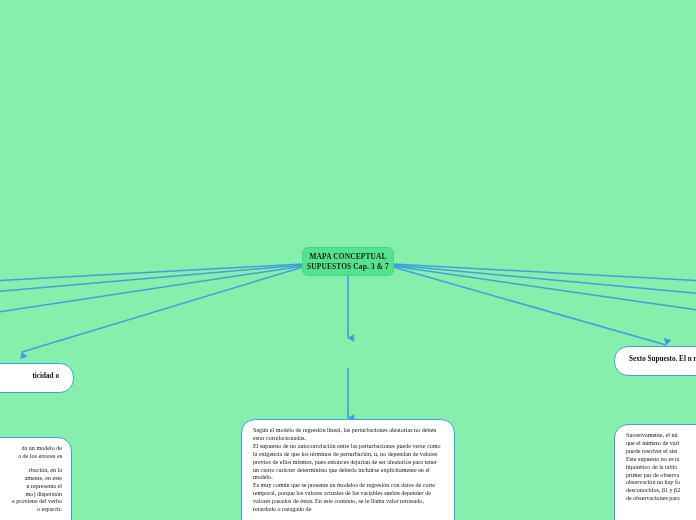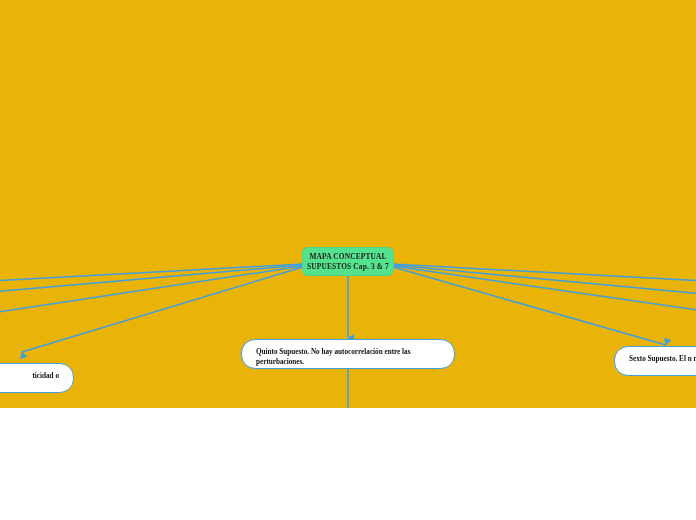--- a/index.html
+++ b/index.html
@@ -3,23 +3,23 @@
 <meta charset="utf-8">
 <style>
   html, body {
     margin: 0;
     padding: 0;
     background: #ffffff;
   }
   #canvas {
     position: relative;
     width: 696px;
-    height: 408px;
+    height: 520px;
     overflow: hidden;
-    background: #eab308;
+    background: #86efac;
     font-family: "Liberation Serif", serif;
   }
   #edges {
     position: absolute;
     left: 0;
     top: 0;
     width: 696px;
     height: 520px;
     pointer-events: none;
   }
@@ -106,23 +106,20 @@
 
   <div class="node node-root" style="left:302px; top:247px; width:92px; height:29px;">
     <div class="root-line">MAPA CONCEPTUAL</div>
     <div class="root-line">SUPUESTOS Cap. 3 &amp; 7</div>
   </div>
 
   <div class="node" style="left:-74px; top:363px; width:148px; height:30px;">
     <div class="node-title" style="text-align:right; padding-right:14px;">ticidad o</div>
   </div>
 
-  <div class="node" style="left:241px; top:339px; width:214px; height:30px;">
-    <div class="node-title">Quinto Supuesto. No hay autocorrelación entre las perturbaciones.</div>
-  </div>
 
   <div class="node" style="left:614px; top:346px; width:158px; height:30px;">
     <div class="node-title">Sexto Supuesto. El n mayor que el númer</div>
   </div>
 
   <div class="node" style="left:-76px; top:437px; width:148px; height:96px;">
     <div class="node-body" style="text-align:right; padding-right:9px;">
       <p>da un modelo de</p>
       <p>a de los errores es</p>
       <p style="margin-top:6px;">rbación, en la</p>

